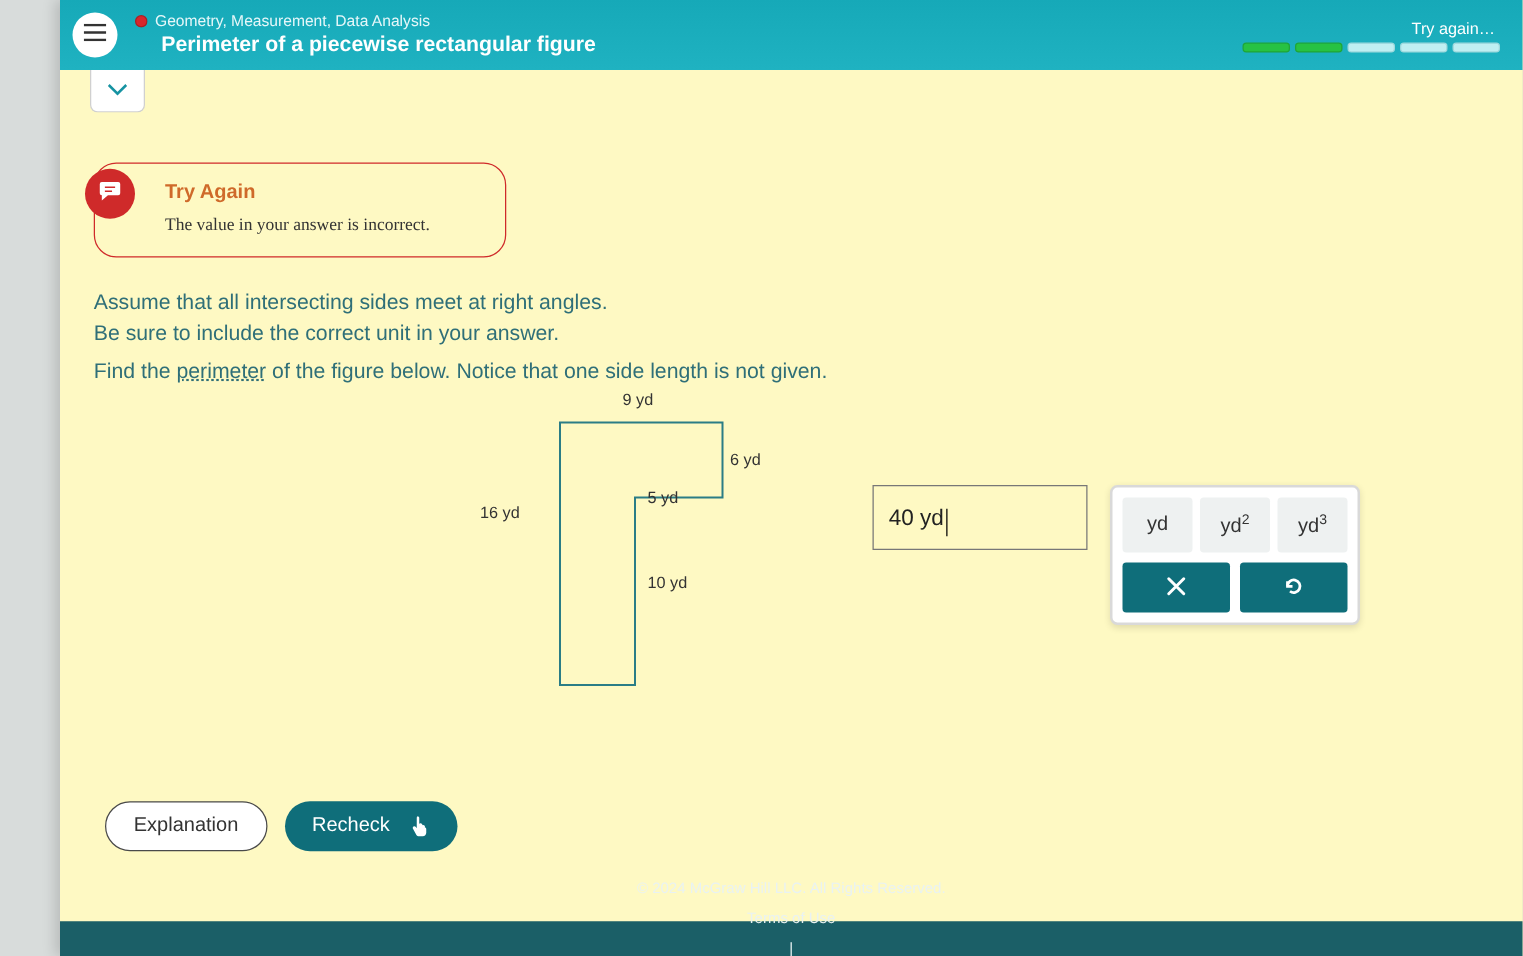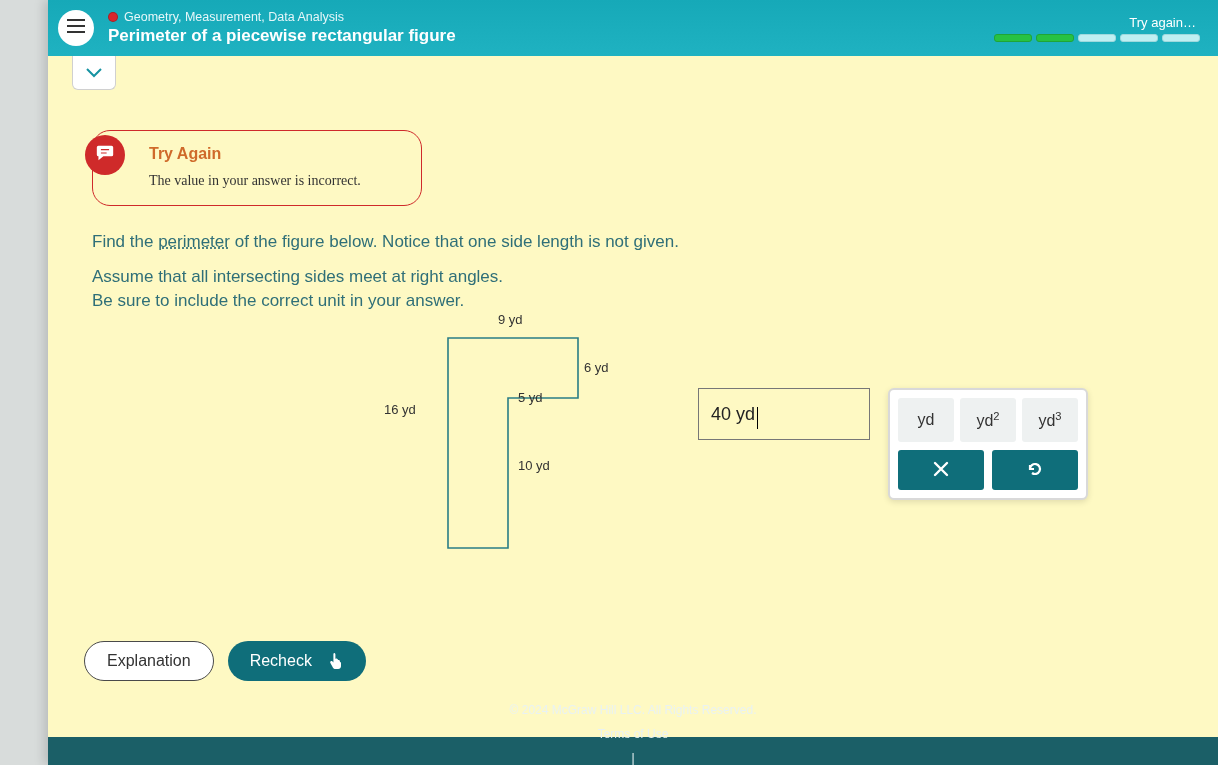--- a/index.html
+++ b/index.html
@@ -36,21 +36,21 @@
   }
   .hamburger svg { width: 18px; height: 14px; }
   .breadcrumb-block { flex: 1; }
   .breadcrumb {
     font-size: 12.5px;
     display: flex; align-items: center; gap: 6px;
     color: #e6f7f9;
     margin-bottom: 2px;
   }
   .rec-dot { width: 10px; height: 10px; border-radius: 50%; background: #d8262c; border: 1px solid rgba(0,0,0,.2); display:inline-block; }
-  .page-title { font-size: 17px; font-weight: 600; }
+  .page-title { font-size: 17px; font-weight: 600; margin-left: 21px; }
   .try-again-chip {
     font-size: 13px;
     text-align: right;
     margin-right: 4px;
   }
   .progress-segments {
     display: flex; gap: 4px; margin-top: 4px; }
   .progress-segments span {
     width: 38px; height: 8px; border-radius: 3px; background: #bfeff2;
     border: 1px solid #9fd9dd;
@@ -63,21 +63,21 @@
     width: 44px; height: 34px; background: #fff;
     border: 1px solid #d0d0d0; border-top: none;
     border-radius: 0 0 6px 6px;
     display:flex; align-items:center; justify-content:center;
     color:#1693a2;
   }
   .chevron-tab svg{ width:16px; height:10px; }
 
   
   .content {
-    padding: 74px 36px 0 44px;
+    padding: 74px 36px 0 27px;
     position: relative;
     height: calc(100% - 56px - 34px);
   }
 
   .feedback-box {
     border: 1.5px solid #cf2a2a;
     border-radius: 18px;
     padding: 14px 24px 16px 56px;
     width: 330px;
     position: relative;
@@ -212,26 +212,26 @@
           <svg viewBox="0 0 24 22">
               <path d="M4 2h16a2 2 0 0 1 2 2v9a2 2 0 0 1-2 2H10l-6 5v-5a2 2 0 0 1-2-2V4a2 2 0 0 1 2-2z" fill="#fff"></path>
               <path d="M7 7h10M7 11h7" stroke="#cf2a2a" stroke-width="1.5" fill="none"></path>
             </svg>
         </span>
       </div>
       <div class="feedback-title">Try Again</div>
       <div class="feedback-text">The value in your answer is incorrect.</div>
     </div>
 
-    <div class="prompt-block">
-      <span>Find the </span><span class="u">perimeter</span><span> of the figure below. Notice that one side length is not given.</span>
-    </div>
     <div class="prompt-block prompt-line2">
       <span>Assume that all intersecting sides meet at right angles.</span><br>
       <span>Be sure to include the correct unit in your answer.</span>
+    </div>
+    <div class="prompt-block">
+      <span>Find the </span><span class="u">perimeter</span><span> of the figure below. Notice that one side length is not given.</span>
     </div>
 
     <div class="figure-area">
       <svg class="figure-svg" width="180" height="240">
         <path d="M 40 10 L 170 10 L 170 70 L 100 70 L 100 220 L 40 220 Z" fill="none" stroke="#2a7d86" stroke-width="1.6"></path>
       </svg>
       <span class="lbl" style="left:130px; top:-6px;">9 yd</span>
       <span class="lbl" style="left:216px; top:42px;">6 yd</span>
       <span class="lbl" style="left:150px; top:72px;">5 yd</span>
       <span class="lbl" style="left:150px; top:140px;">10 yd</span>

